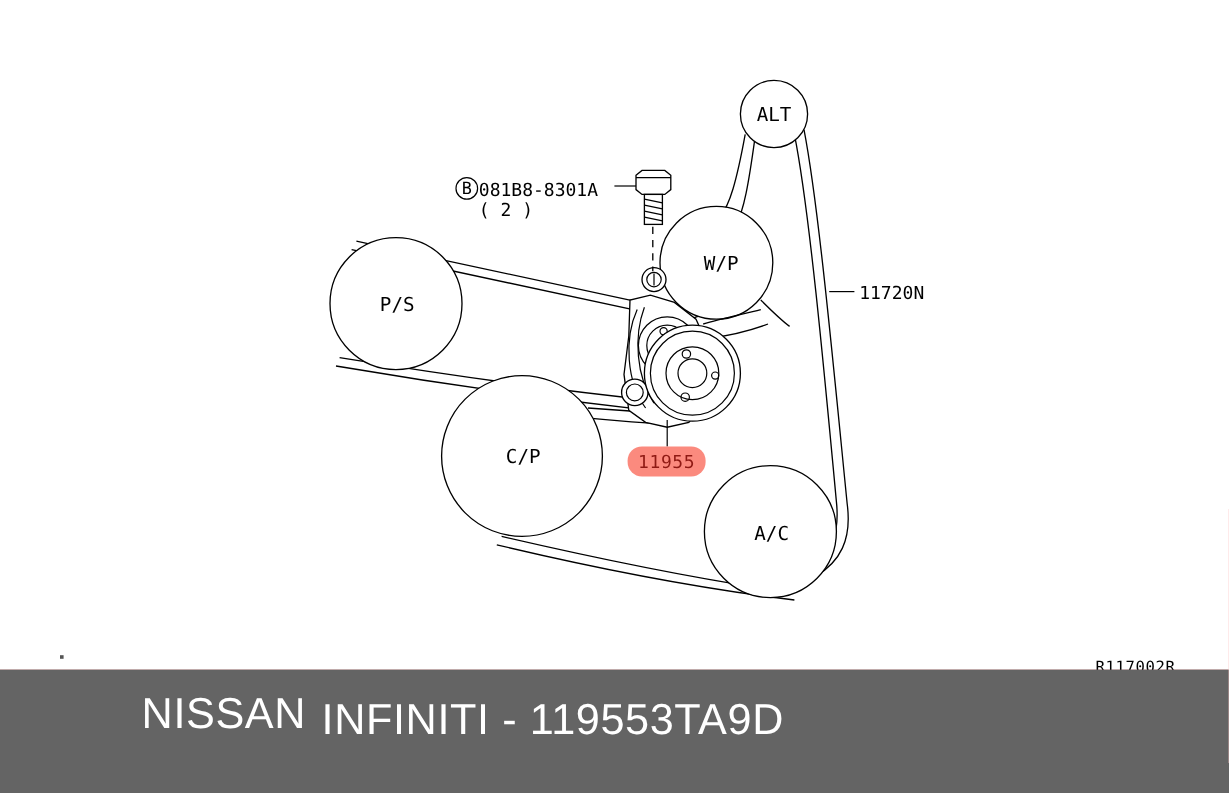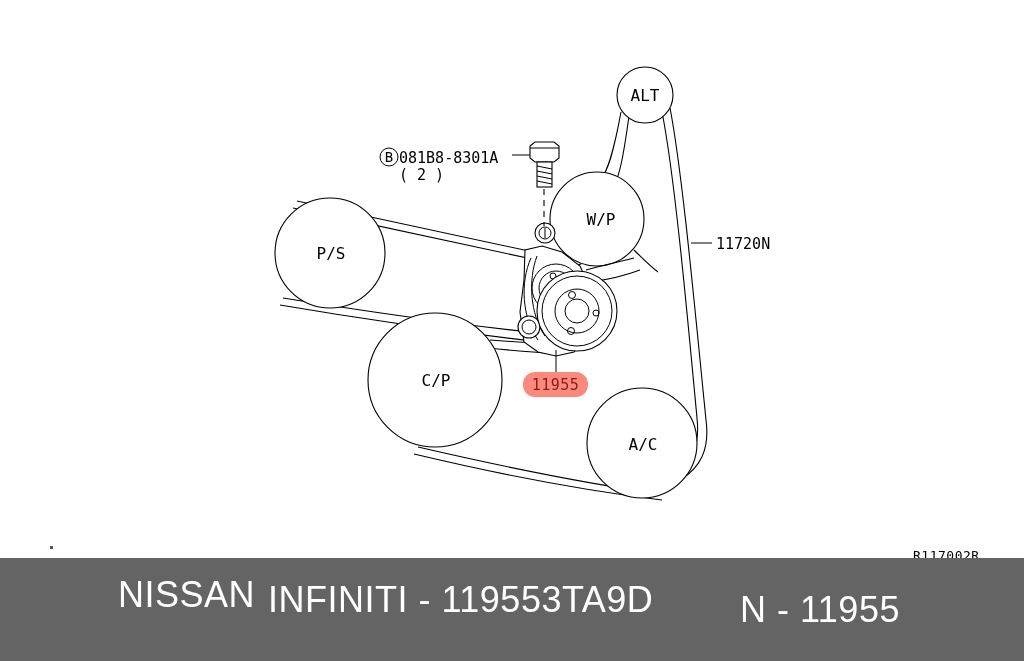--- a/index.html
+++ b/index.html
@@ -306,18 +306,15 @@
     <div id="corner-dot"></div>
   </div>
 
   <div id="bottom-banner">
     <div id="brand-logo">
       <span>NISSAN</span>
     </div>
     <div id="banner-title">
       <span>INFINITI - 119553TA9D</span>
     </div>
-    <div id="banner-partno">
-      <span>N - 11955</span>
-    </div>
   </div>
 
 </div>
 
 </body></html>

